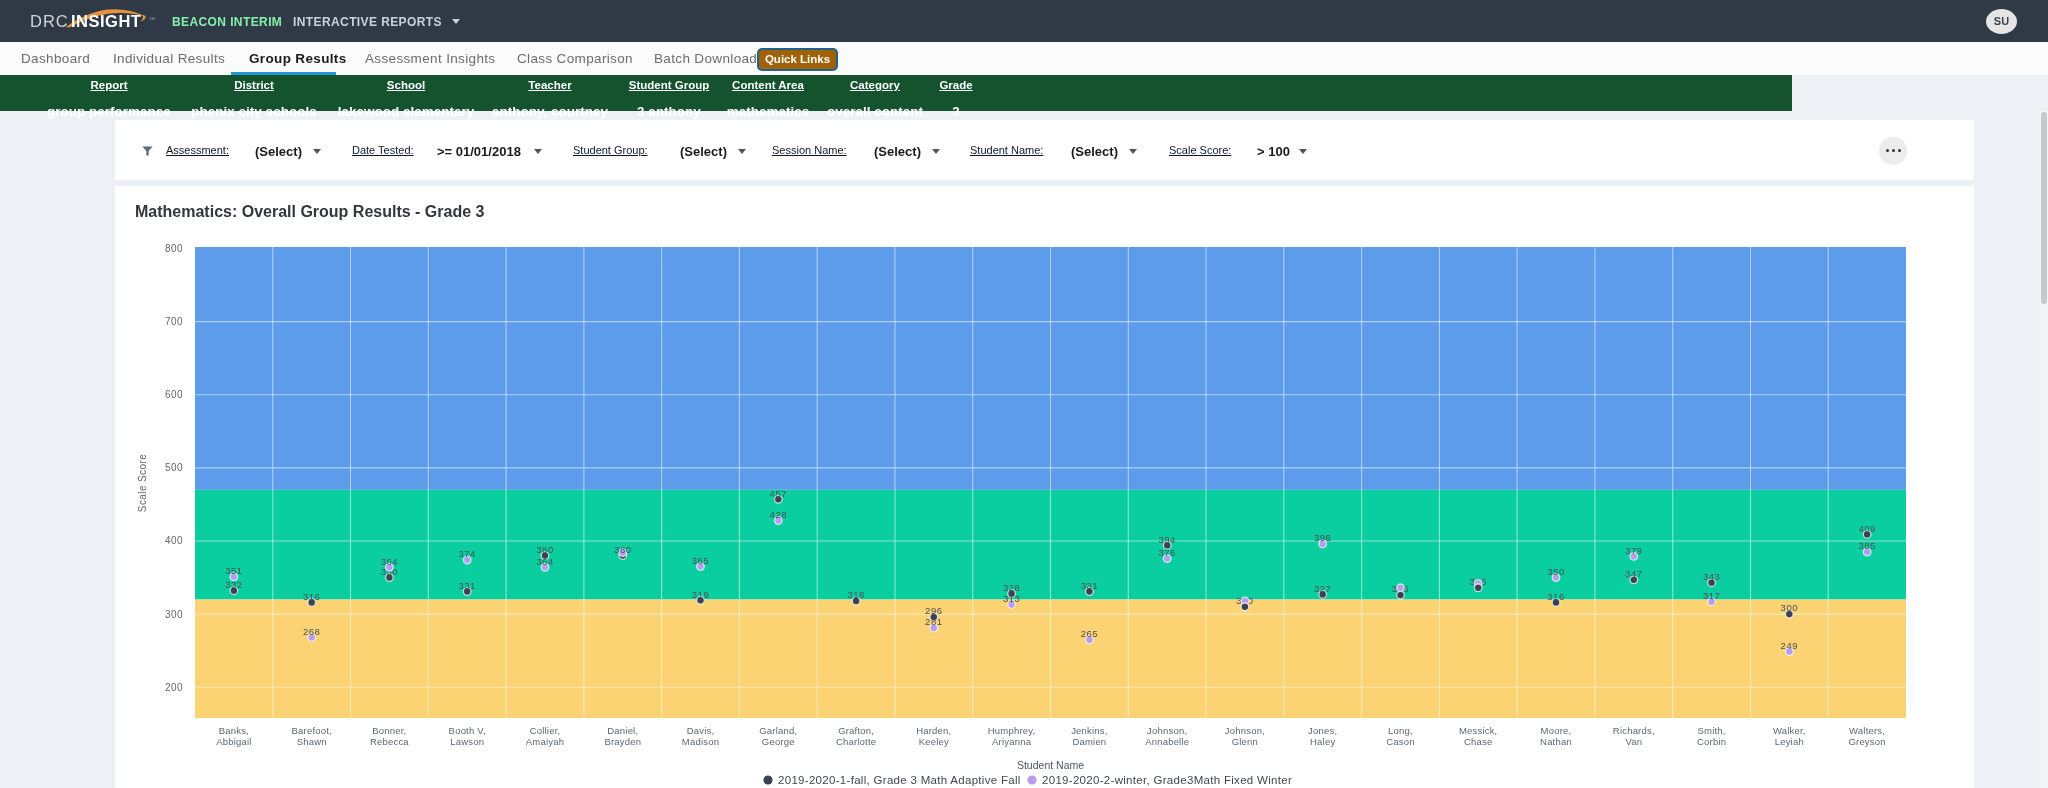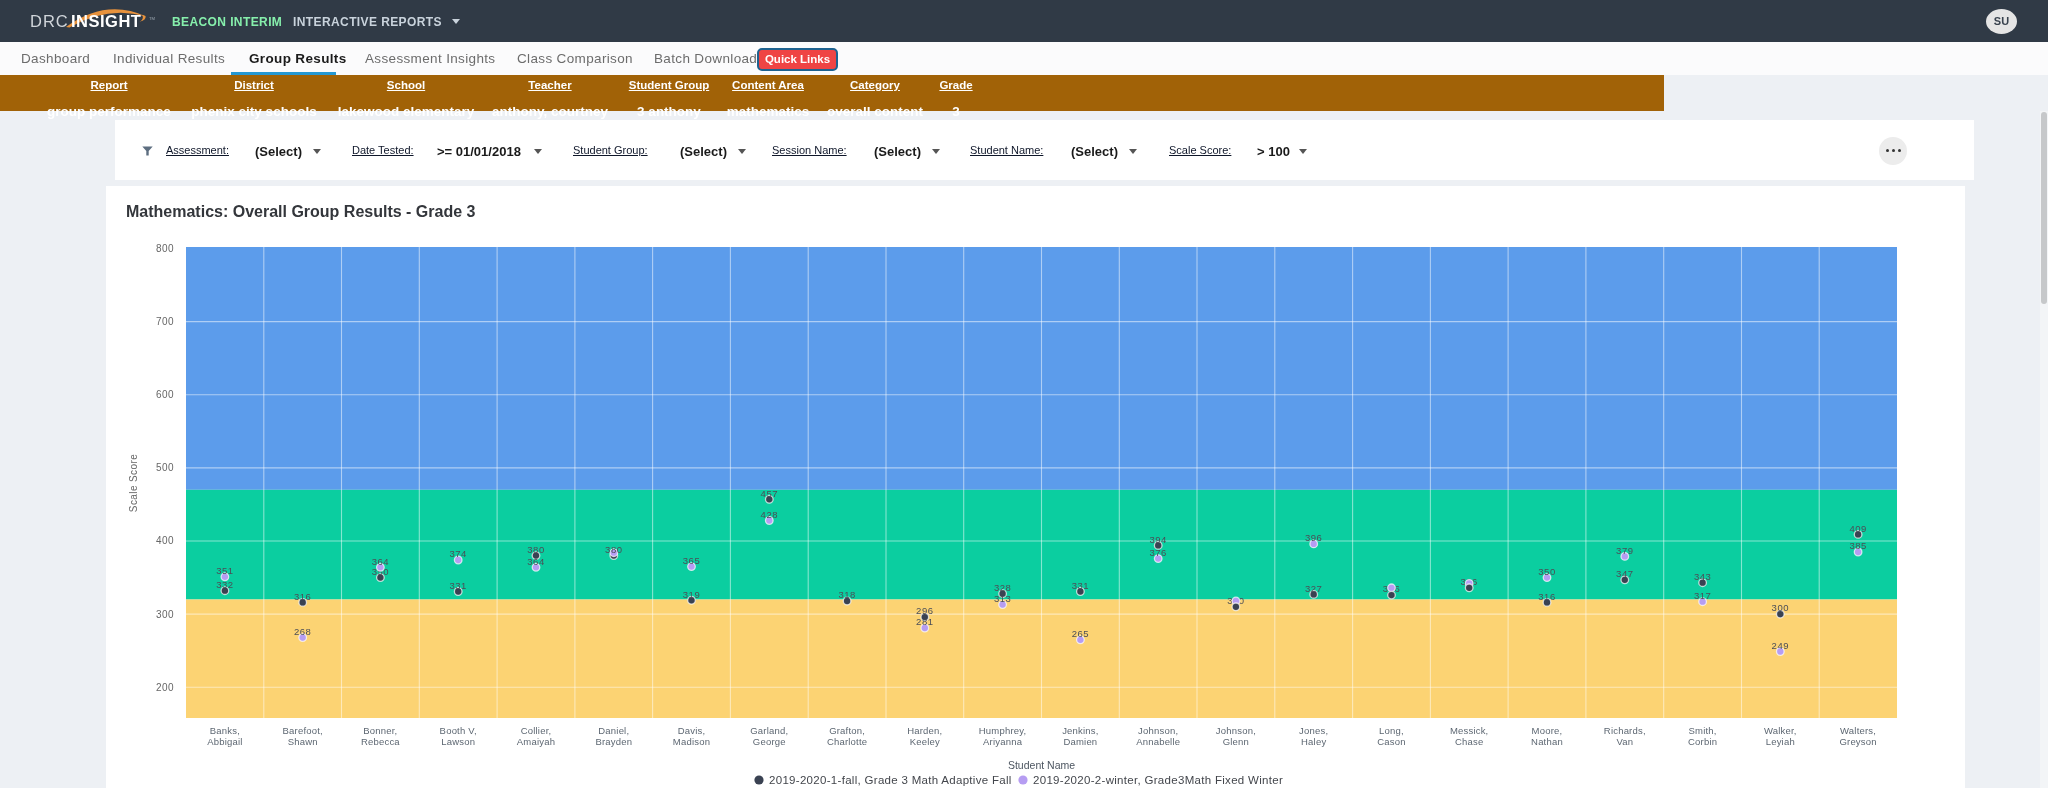--- a/index.html
+++ b/index.html
@@ -10,40 +10,40 @@
 #ireports { position:absolute; left:293px; top:15px; color:#c9d3dc; font-size:12px; font-weight:bold; letter-spacing:0.4px; }
 #irchev { position:absolute; left:452px; top:19px; width:0; height:0;
   border-left:4.5px solid transparent; border-right:4.5px solid transparent; border-top:5px solid #c9d3dc; }
 #avatar { position:absolute; left:1986px; top:9px; width:31px; height:25px; border-radius:50%;
   background:#e5e5e5; color:#39434f; font-size:11px; font-weight:bold; text-align:center; line-height:25px; }
 
 #tabbar { position:absolute; left:0; top:42px; width:2048px; height:33px; background:#fbfbfc; }
 .tab { position:absolute; top:9px; font-size:13.5px; letter-spacing:0.35px; color:#6c6c6c; white-space:nowrap;margin-left:11px; }
 .tab.active { color:#1b1b1b; font-weight:bold; }
 #underline { position:absolute; left:231px; top:30px; width:105px; height:3px; background:#2498d4; }
-#qlinks { position:absolute; left:757px; top:6px; width:81px; height:23px; background:#ef4444;
+#qlinks { position:absolute; left:757px; top:6px; width:81px; height:23px; background:#a16207;
   border:2px solid #1d6290; border-radius:5px; color:#fff; font-size:11.5px; font-weight:bold;
   text-align:center; line-height:19px; }
 
-#crumbbar { position:absolute; left:0; top:75px; width:1664px; height:36px; background:#a16207; }
+#crumbbar { position:absolute; left:0; top:75px; width:1792px; height:36px; background:#14532d; }
 .col { position:absolute; top:4px; transform:translateX(-50%); text-align:center; color:#fff; white-space:nowrap; }
 .clab { display:block; font-size:11.5px; font-weight:bold; text-decoration:underline; }
 .cval { display:block; font-size:13.5px; font-weight:bold; margin-top:13px; }
 
 #filtercard { position:absolute; left:115px; top:120px; width:1859px; height:60px; background:#fff; }
 .flab { position:absolute; top:144px; font-size:11px; color:#0f172a; white-space:nowrap;text-decoration:underline; }
 .fval { position:absolute; top:144px; font-size:13px; font-weight:bold; color:#1a1a1a; white-space:nowrap; }
 .chev { position:absolute; top:149px; width:0; height:0;
   border-left:4.5px solid transparent; border-right:4.5px solid transparent; border-top:5px solid #555; }
 #funnel { position:absolute; left:142px; top:146px; }
 #dots3 { position:absolute; left:1879px; top:137px; width:28px; height:28px; border-radius:50%;
   background:#ececec; text-align:center; }
 #dots3 span { display:inline-block; width:3px; height:3px; border-radius:50%; background:#333; margin:12px 1.5px 0; }
 
-#chartcard { position:absolute; left:106px; top:186px; width:1859px; height:602px; background:#fff; }
+#chartcard { position:absolute; left:115px; top:186px; width:1859px; height:602px; background:#fff; }
 #ctitle { position:absolute; left:135px; top:203px; font-size:16px; font-weight:bold; color:#33363b; }
 svg .tick { font:10px "Liberation Sans", sans-serif; fill:#666; letter-spacing:0.4px; }
 svg .vlab { font:9.5px "Liberation Sans", sans-serif; fill:#4b4e57; letter-spacing:0.5px; }
 svg .xlab { font:9.5px "Liberation Sans", sans-serif; fill:#5d6772; letter-spacing:0.2px; }
 svg .xtitle { font:10.5px "Liberation Sans", sans-serif; fill:#4c5560; }
 svg .leg { font:11.5px "Liberation Sans", sans-serif; fill:#43464c; letter-spacing:0.3px; }
 
 #sbtrack { position:absolute; left:2040px; top:111px; width:8px; height:677px; background:#f3f5f7; }
 #sbthumb { position:absolute; left:2041px; top:112px; width:6px; height:192px; background:#c6c8ca; border-radius:3px; }
 </style></head>

